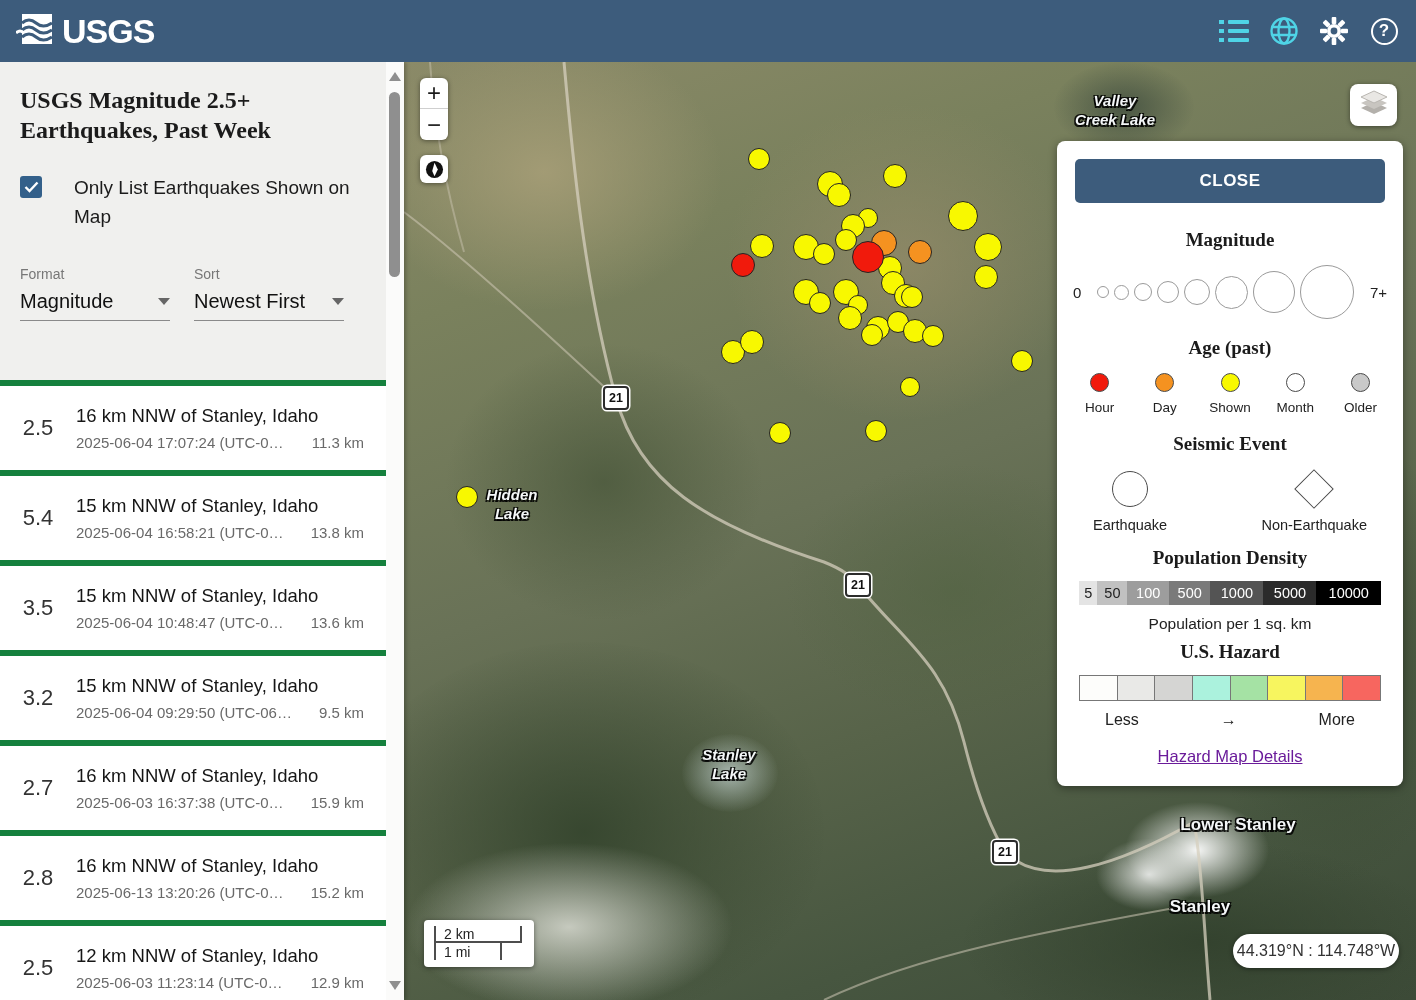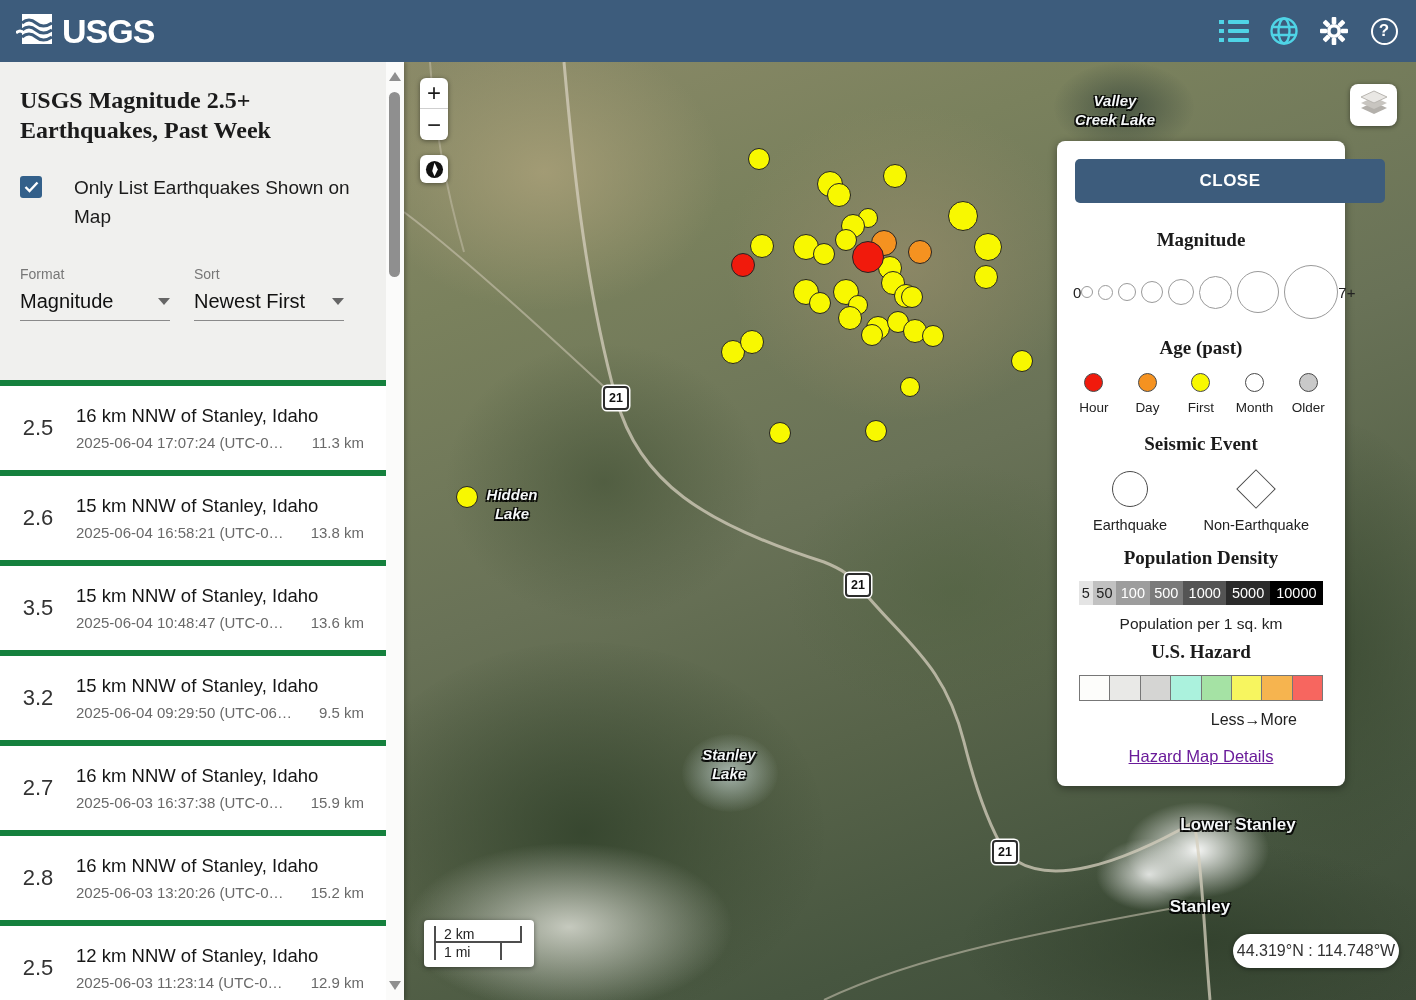--- a/index.html
+++ b/index.html
@@ -78,21 +78,21 @@
 
   .scalebox { left:20px; top:858px; width:110px; border-radius:4px; padding:6px 10px 7px 10px; z-index:20; }
   .scale-km { width:88px; height:17px; border-left:2px solid #4d4d4d; border-right:2px solid #4d4d4d;
               border-bottom:2px solid #4d4d4d; font-size:14px; color:#222; padding-left:8px; }
   .scale-mi { width:68px; height:17px; border-left:2px solid #4d4d4d; border-right:2px solid #4d4d4d;
               font-size:14px; color:#222; padding-left:8px; display:flex; align-items:flex-end; }
   .coords { left:829px; top:872px; width:166px; height:34px; border-radius:17px; display:flex;
             align-items:center; justify-content:center; font-size:16px; color:#333; z-index:20; }
 
   
-  .legend { position:absolute; left:653px; top:79px; width:288px; height:645px; background:#fff;
+  .legend { position:absolute; left:653px; top:79px; width:346px; height:645px; background:#fff;
             border-radius:8px; box-shadow:0 2px 8px rgba(0,0,0,.4); z-index:30; padding:18px 0 0 0; }
   .close-btn { margin:0 18px; height:44px; background:#3d5c7c; border:none; border-radius:5px; width:310px;
                color:#fff; font-size:17px; font-weight:bold; letter-spacing:.5px; cursor:pointer; }
   .lg-h { font-family:"Liberation Serif","DejaVu Serif",serif; font-weight:bold; font-size:19px;
           color:#1b1b1b; text-align:center; }
   .mag-row { margin:14px 16px 0 16px; display:flex; align-items:center; justify-content:space-between; }
   .mag-end { font-size:15px; color:#222; }
   .mag-circles { display:flex; align-items:center; gap:5px; }
   .mag-c { border:1px solid #9a9a9a; border-radius:50%; background:transparent; }
   .age-row { margin:14px 10px 0 10px; display:flex; justify-content:space-between; }
@@ -103,21 +103,21 @@
   .seis-col { display:flex; flex-direction:column; align-items:center; }
   .seis-circle { width:36px; height:36px; border:1.5px solid #4a4a4a; border-radius:50%; }
   .seis-diamond { width:28px; height:28px; border:1.5px solid #4a4a4a; transform:rotate(45deg); margin:4px; }
   .seis-lab { margin-top:10px; font-size:14.5px; color:#222; }
   .popbar { margin:12px 22px 0 22px; height:24px; display:flex; }
   .popseg { display:flex; align-items:center; justify-content:center; font-size:14.5px; }
   .lg-caption { margin-top:10px; text-align:center; font-size:15.5px; color:#222; }
   .hazbar { margin:12px 22px 0 22px; height:26px; display:flex; border:1px solid #777; }
   .hazseg { flex:1; border-right:1px solid #777; }
   .hazseg:last-child { border-right:none; }
-  .lessmore { margin:10px 48px 10px 48px; display:flex; justify-content:flex-end; align-items:center;
+  .lessmore { margin:10px 48px 10px 48px; display:flex; justify-content:space-between; align-items:center;
               font-size:16px; color:#222; }
   .hz-link { display:block; margin-top:18px; text-align:center; font-size:16.5px; color:#6a1b9a;
              text-decoration:underline; cursor:pointer; }
   .mt8{margin-top:8px} .mt14{margin-top:14px} .mt18{margin-top:18px} .mt26{margin-top:26px}
 </style>
 </head>
 <body>
 
 <div class="app">
 
@@ -215,21 +215,21 @@
           <div class="q-mag">2.5</div>
           <div class="q-body">
             <div class="q-place">16 km NNW of Stanley, Idaho</div>
             <div class="q-meta">
               <span>2025-06-04 17:07:24 (UTC-0…</span>
               <span>11.3 km</span>
             </div>
           </div>
         </div>
         <div class="q-item">
-          <div class="q-mag">2.6</div>
+          <div class="q-mag">5.4</div>
           <div class="q-body">
             <div class="q-place">15 km NNW of Stanley, Idaho</div>
             <div class="q-meta">
               <span>2025-06-04 16:58:21 (UTC-0…</span>
               <span>13.8 km</span>
             </div>
           </div>
         </div>
         <div class="q-item">
           <div class="q-mag">3.5</div>
@@ -259,21 +259,21 @@
               <span>2025-06-03 16:37:38 (UTC-0…</span>
               <span>15.9 km</span>
             </div>
           </div>
         </div>
         <div class="q-item">
           <div class="q-mag">2.8</div>
           <div class="q-body">
             <div class="q-place">16 km NNW of Stanley, Idaho</div>
             <div class="q-meta">
-              <span>2025-06-03 13:20:26 (UTC-0…</span>
+              <span>2025-06-13 13:20:26 (UTC-0…</span>
               <span>15.2 km</span>
             </div>
           </div>
         </div>
         <div class="q-item">
           <div class="q-mag">2.5</div>
           <div class="q-body">
             <div class="q-place">12 km NNW of Stanley, Idaho</div>
             <div class="q-meta">
               <span>2025-06-03 11:23:14 (UTC-0…</span>
@@ -420,21 +420,21 @@
           <div class="age-col">
             <span class="age-dot" style="background: rgb(241, 26, 12);"></span>
             <span class="age-lab">Hour</span>
           </div>
           <div class="age-col">
             <span class="age-dot" style="background: rgb(245, 146, 32);"></span>
             <span class="age-lab">Day</span>
           </div>
           <div class="age-col">
             <span class="age-dot" style="background: rgb(248, 248, 0);"></span>
-            <span class="age-lab">First</span>
+            <span class="age-lab">Shown</span>
           </div>
           <div class="age-col">
             <span class="age-dot" style="background: rgb(255, 255, 255);"></span>
             <span class="age-lab">Month</span>
           </div>
           <div class="age-col">
             <span class="age-dot" style="background: rgb(201, 201, 201);"></span>
             <span class="age-lab">Older</span>
           </div>
         </div>

